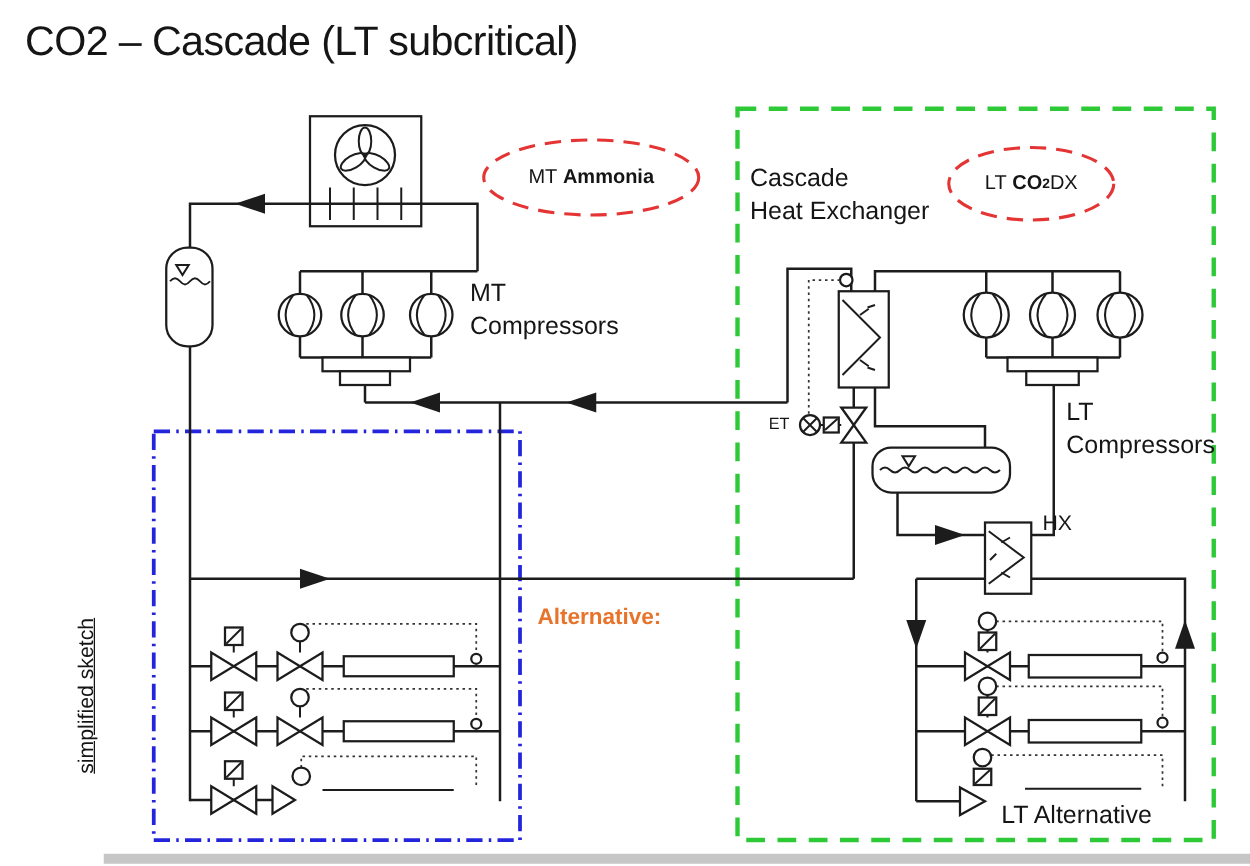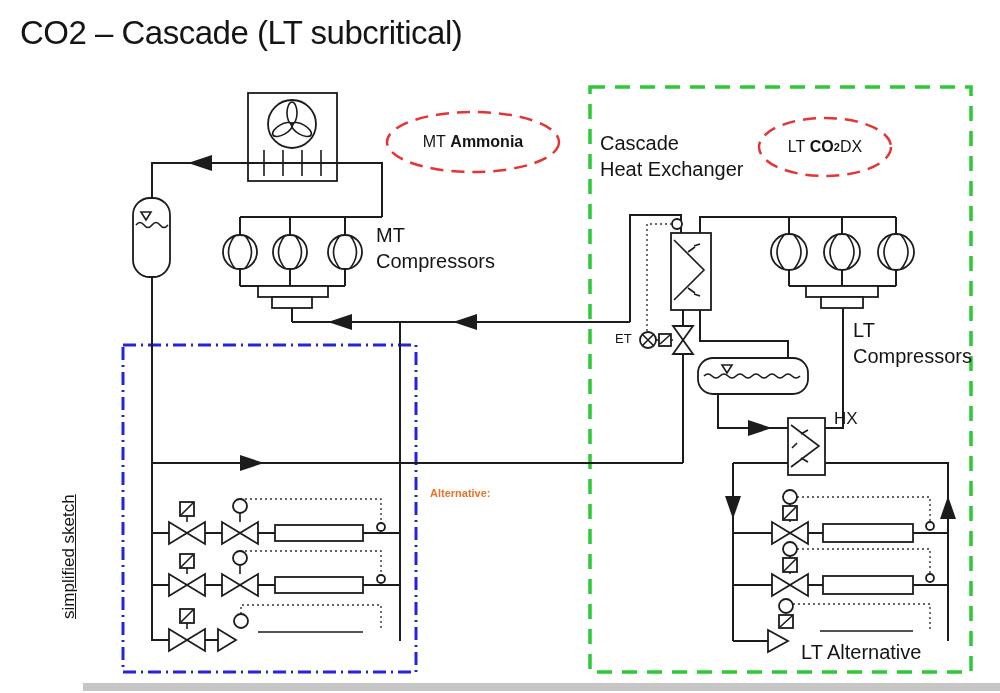--- a/index.html
+++ b/index.html
@@ -14,21 +14,21 @@
   .dot{fill:none;stroke:#333;stroke-width:1.4;stroke-dasharray:2 3;}
   .bluebox{fill:none;stroke:var(--blue-box);stroke-width:3;stroke-dasharray:13 5 2 5;}
   .greenbox{fill:none;stroke:var(--green-box);stroke-width:3.5;stroke-dasharray:15 10;}
   .redel{fill:none;stroke:var(--red-ellipse);stroke-width:2.5;stroke-dasharray:13 8;}
   .footerbar{fill:var(--footer-bar);}
   .lbl{position:absolute;font-size:20px;line-height:26px;white-space:pre-line;}
   .title{position:absolute;left:20px;top:7px;font-size:33px;line-height:52px;letter-spacing:-0.5px;white-space:nowrap;}
   .circlelbl{position:absolute;display:flex;align-items:center;justify-content:center;font-size:16px;white-space:nowrap;}
   .circlelbl b{font-weight:700;}
   .circlelbl sub{font-size:11px;font-weight:700;}
-  .note{position:absolute;left:430px;top:480px;color:var(--orange-note);font-size:11px;line-height:27px;}
+  .note{position:absolute;left:430px;top:480px;color:var(--orange-note);font-size:18px;line-height:27px;}
   .note .nh{font-weight:700;}
   .sketch{position:absolute;left:59px;top:619px;transform:rotate(-90deg);transform-origin:0 0;
           font-size:17px;text-decoration:underline;white-space:nowrap;}
   .small{font-size:13px;line-height:12px;text-align:center;}
 </style>
 </head>
 <body>
 
 <div class="stage">
 

